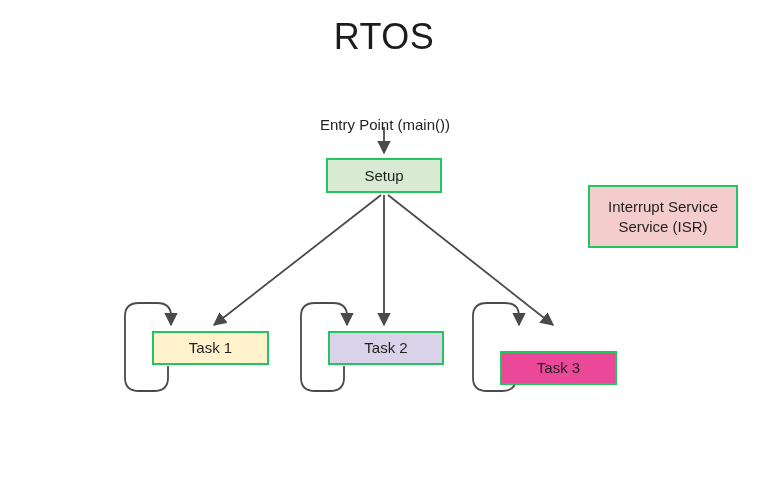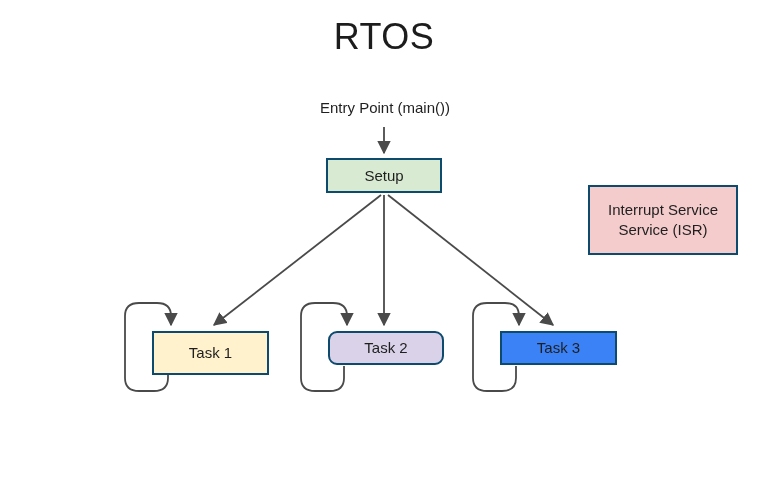--- a/index.html
+++ b/index.html
@@ -29,44 +29,44 @@
     width: 768px;
     text-align: center;
     font-size: 36px;
     font-weight: 500;
     letter-spacing: 0.5px;
     color: #1c1c1c;
   }
   .entry-label {
     position: absolute;
     left: 285px;
-    top: 99px;
+    top: 116px;
     width: 200px;
     text-align: center;
     font-size: 15px;
     color: #1f1f1f;
     white-space: nowrap;
   }
   .node {
     position: absolute;
     box-sizing: border-box;
-    border: 2px solid #0c4a6e;
+    border: 2px solid #22c55e;
     display: flex;
     align-items: center;
     justify-content: center;
     text-align: left;
     font-size: 15px;
     color: #1f1f1f;
     line-height: 20px;
   }
   .node-setup { left: 326px; top: 158px; width: 116px; height: 35px; }
-  .node-task1 { left: 152px; top: 331px; width: 117px; height: 44px; }
+  .node-task1 { left: 152px; top: 331px; width: 117px; height: 34px; }
   .node-task2 { left: 328px; top: 331px; width: 116px; height: 34px; }
   .node-task3 { left: 500px; top: 331px; width: 117px; height: 34px; }
-  .node-isr   { left: 588px; top: 185px; width: 150px; height: 70px; flex-direction: column; }
+  .node-isr   { left: 588px; top: 185px; width: 150px; height: 63px; flex-direction: column; }
 </style>
 </head>
 <body>
 
 <div class="canvas">
 
   <svg class="arrows-layer" viewBox="0 0 768 480" xmlns="http://www.w3.org/2000/svg">
     <defs>
       <marker id="ah" viewBox="0 0 10 10" refX="9" refY="5" markerWidth="7.5" markerHeight="7.5" orient="auto-start-reverse">
         <path d="M0,0 L10,5 L0,10 z" fill="#4a4a4a"></path>
@@ -93,25 +93,25 @@
   <div class="entry-label">Entry Point (main())</div>
 
   <div class="node node-setup" style="background-color: rgb(217, 234, 211);">
     <span>Setup</span>
   </div>
 
   <div class="node node-task1" style="background-color: rgb(255, 242, 204);">
     <span>Task 1</span>
   </div>
 
-  <div class="node node-task2" style="background-color: rgb(217, 210, 233); border-radius: 9px;">
+  <div class="node node-task2" style="background-color: rgb(217, 210, 233);">
     <span>Task 2</span>
   </div>
 
-  <div class="node node-task3" style="background-color: #3b82f6;">
+  <div class="node node-task3" style="background-color: #ec4899; margin-top: 20px;">
     <span>Task 3</span>
   </div>
 
   <div class="node node-isr" style="background-color: rgb(244, 204, 204);">
     <span>Interrupt Service</span>
     <span>Service (ISR)</span>
   </div>
 
 </div>
 

